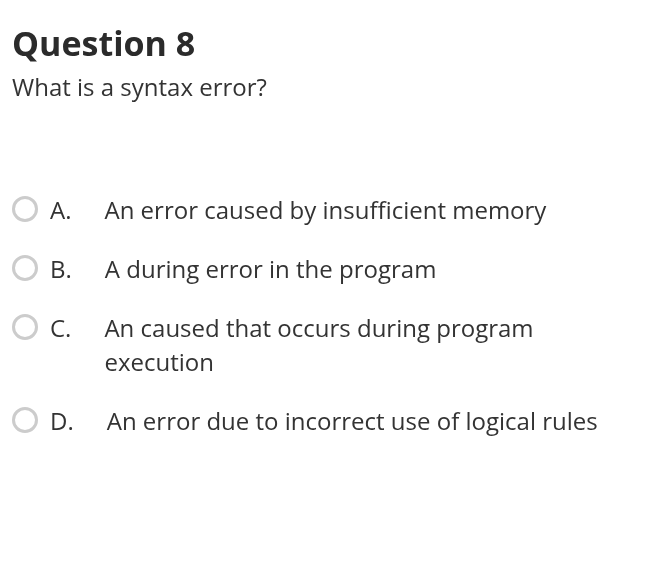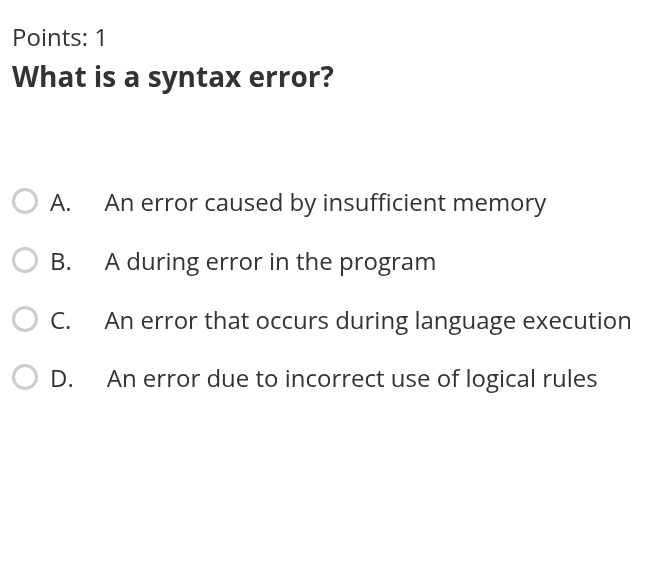--- a/index.html
+++ b/index.html
@@ -25,22 +25,22 @@
       font-size: 34px;
       font-weight: 700;
       color: #2b2b2b;
     }
     .points {
       font-size: 24px;
       font-weight: 400;
       color: #333;
     }
     .question-text {
-      font-size: 28px;
-      font-weight: 700;
+      font-size: 24px;
+      font-weight: 400;
       color: #333;
       margin-bottom: 90px;
     }
     .options {
       display: flex;
       flex-direction: column;
       gap: 24px;
     }
     .option {
       display: flex;
@@ -70,21 +70,21 @@
     }
     .option-text {
       flex: 1;
       margin-left: 25px;
     }
   </style>
 </head>
 <body>
 
 <div class="header">
-  <div class="points">Points: 1</div>
+  <div class="question-title">Question 8</div>
 </div>
 
 <div class="question-text">What is a syntax error?</div>
 
 <div class="options">
 
   <div class="option">
     <div class="radio"></div>
     <div class="option-content">
       <span class="option-letter">A.</span>
@@ -97,21 +97,21 @@
     <div class="option-content">
       <span class="option-letter">B.</span>
       <span class="option-text">A during error in the program</span>
     </div>
   </div>
 
   <div class="option">
     <div class="radio"></div>
     <div class="option-content">
       <span class="option-letter">C.</span>
-      <span class="option-text">An error that occurs during language execution</span>
+      <span class="option-text">An caused that occurs during program execution</span>
     </div>
   </div>
 
   <div class="option">
     <div class="radio"></div>
     <div class="option-content">
       <span class="option-letter">D.</span>
       <span class="option-text">An error due to incorrect use of logical rules</span>
     </div>
   </div>

